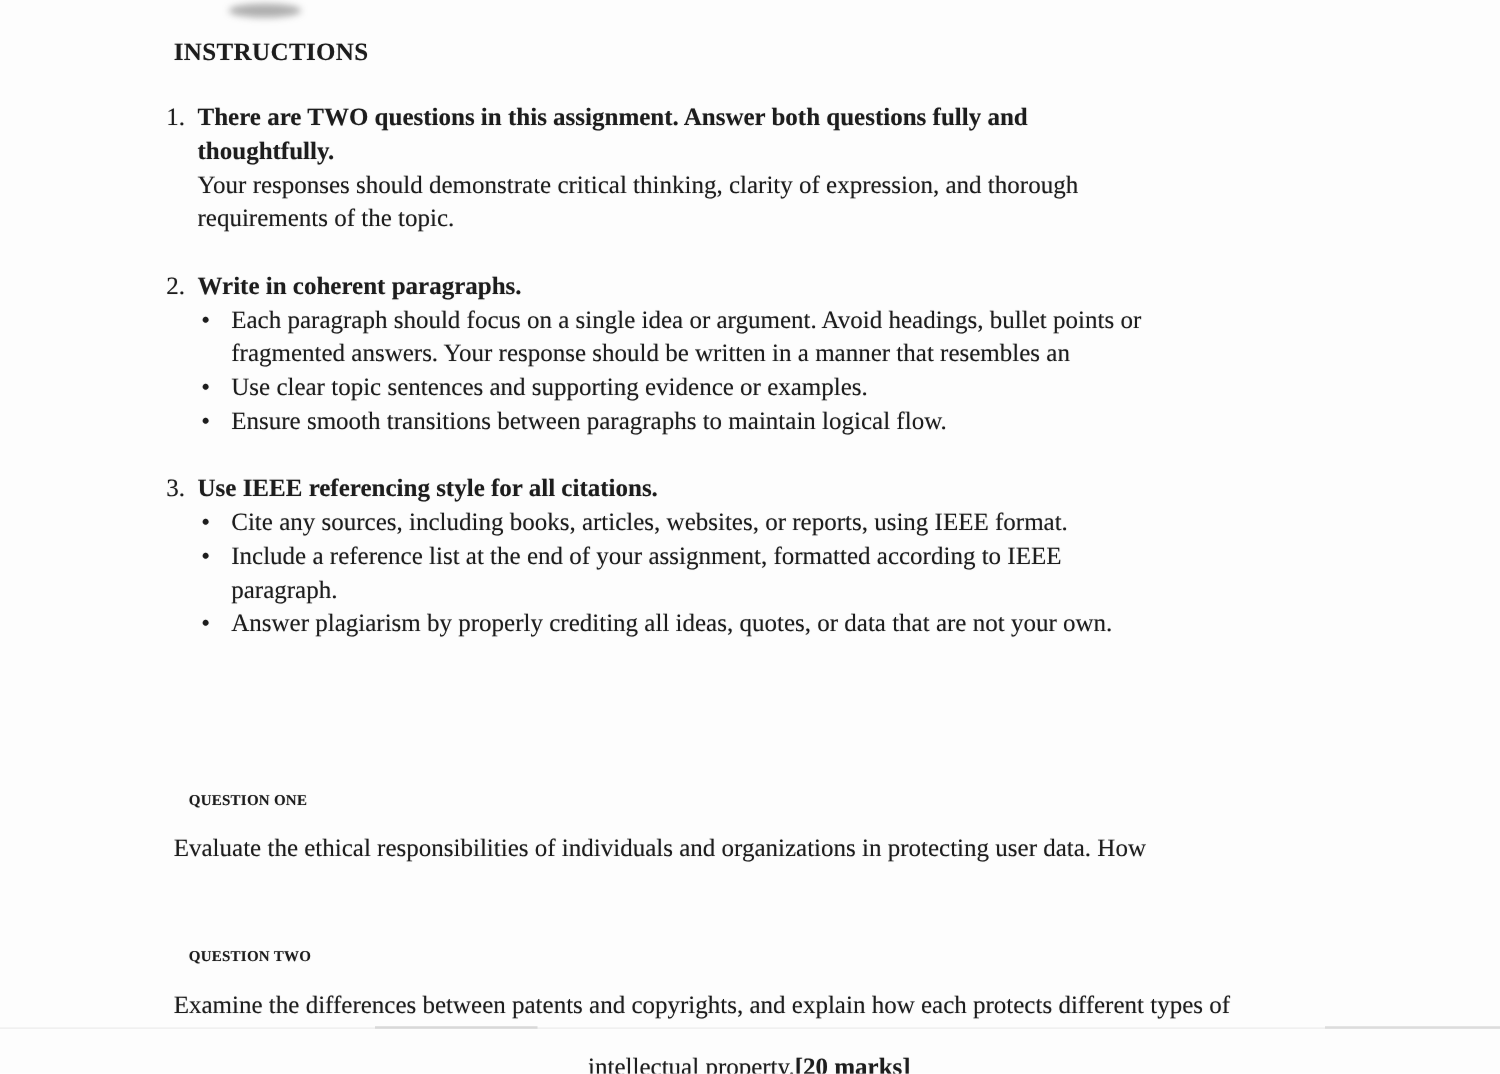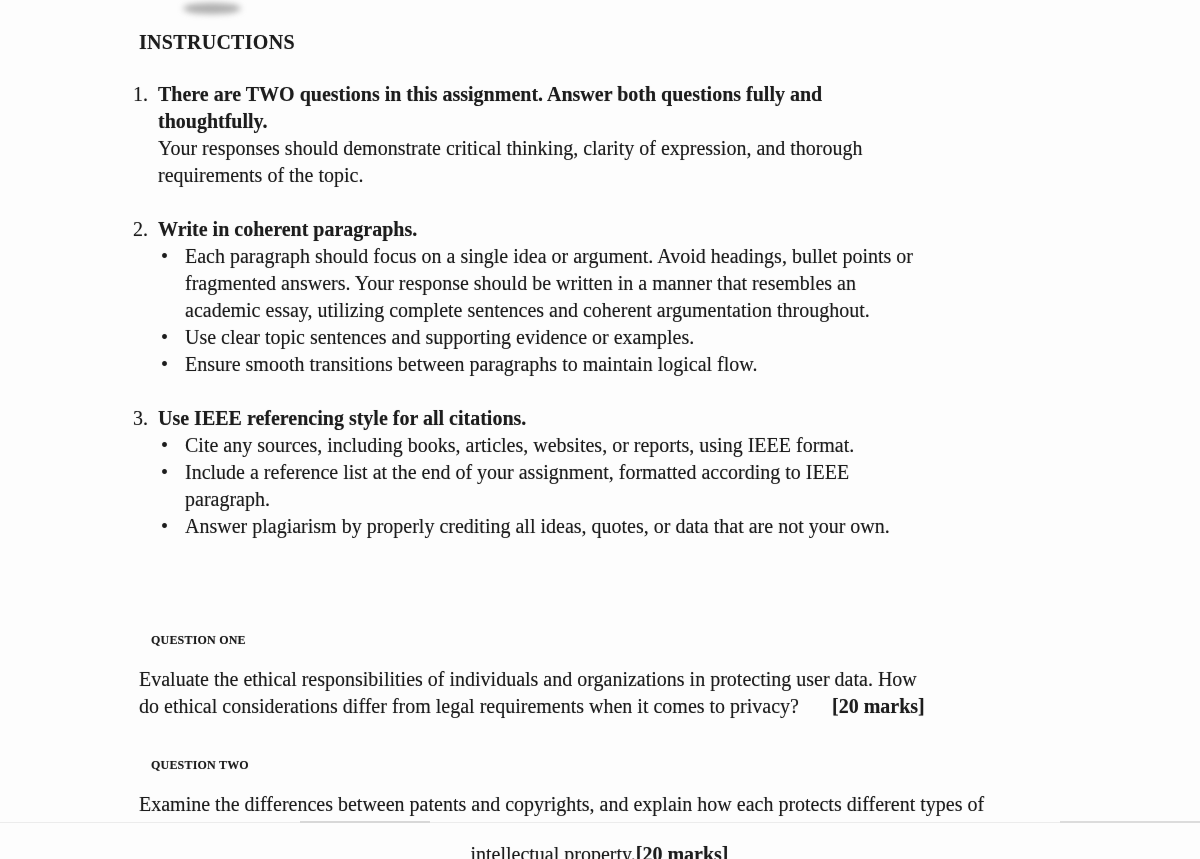--- a/index.html
+++ b/index.html
@@ -139,21 +139,20 @@
     <div class="item">
       <span class="num">2.</span>
       <div class="item-body">
         <div class="line bold">Write in coherent paragraphs.</div>
 
         <div class="bullet-row">
           <span class="dot">•</span>
           <div>
             <div class="line">Each paragraph should focus on a single idea or argument. Avoid headings, bullet points or</div>
             <div class="line">fragmented answers. Your response should be written in a manner that resembles an</div>
-            <div class="line">academic essay, utilizing complete sentences and coherent argumentation throughout.</div>
           </div>
         </div>
 
         <div class="bullet-row">
           <span class="dot">•</span>
           <div>
             <div class="line">Use clear topic sentences and supporting evidence or examples.</div>
           </div>
         </div>
 
@@ -193,23 +192,20 @@
           </div>
         </div>
       </div>
     </div>
 
   </div>
 
   <div class="question-block q-one">
     <h2 class="q-heading">QUESTION ONE</h2>
     <div class="line">Evaluate the ethical responsibilities of individuals and organizations in protecting user data. How</div>
-    <div class="line">
-      <span>do ethical considerations differ from legal requirements when it comes to privacy?</span><span class="marks inline-marks">[20 marks]</span>
-    </div>
   </div>
 
   <div class="question-block q-two">
     <h2 class="q-heading">QUESTION TWO</h2>
     <div class="line">Examine the differences between patents and copyrights, and explain how each protects different types of</div>
     <div class="split-line">
       <span>intellectual property.</span>
       <span class="marks">[20 marks]</span>
     </div>
   </div>

